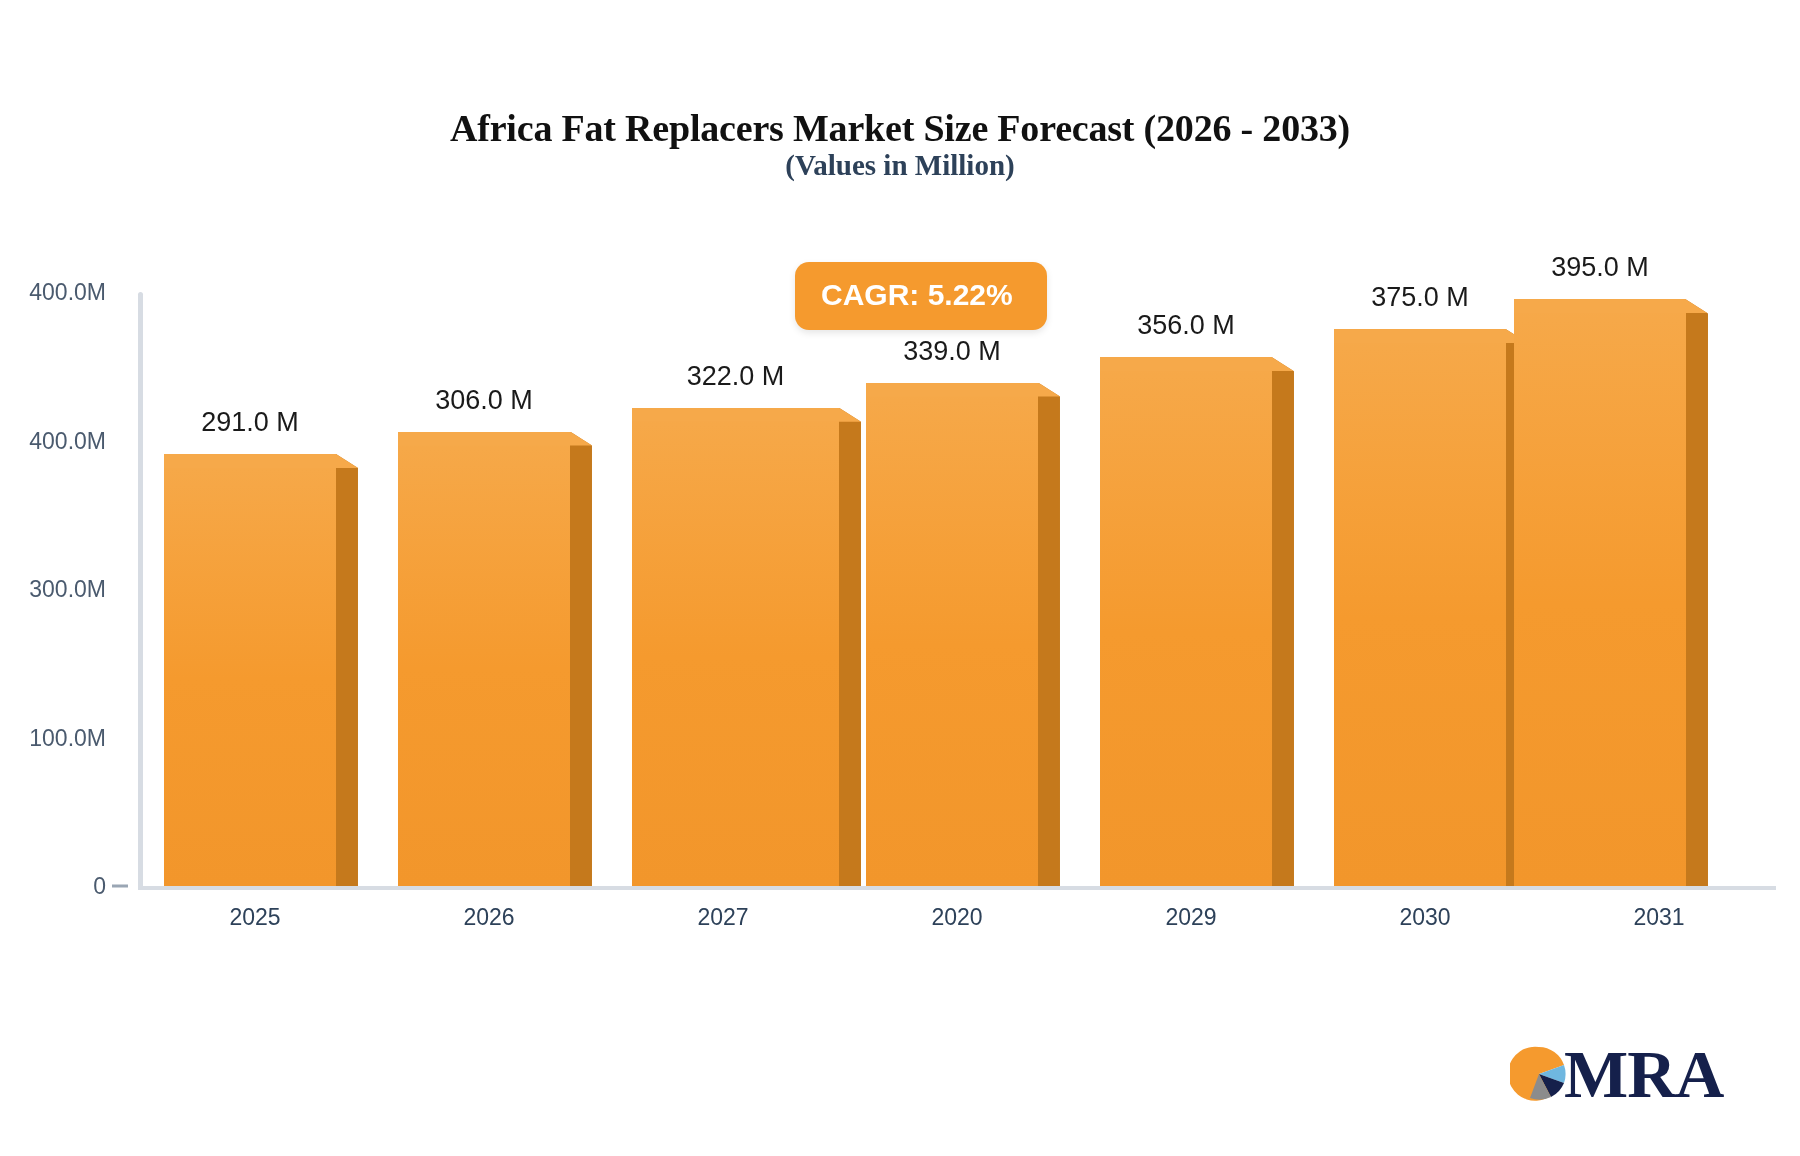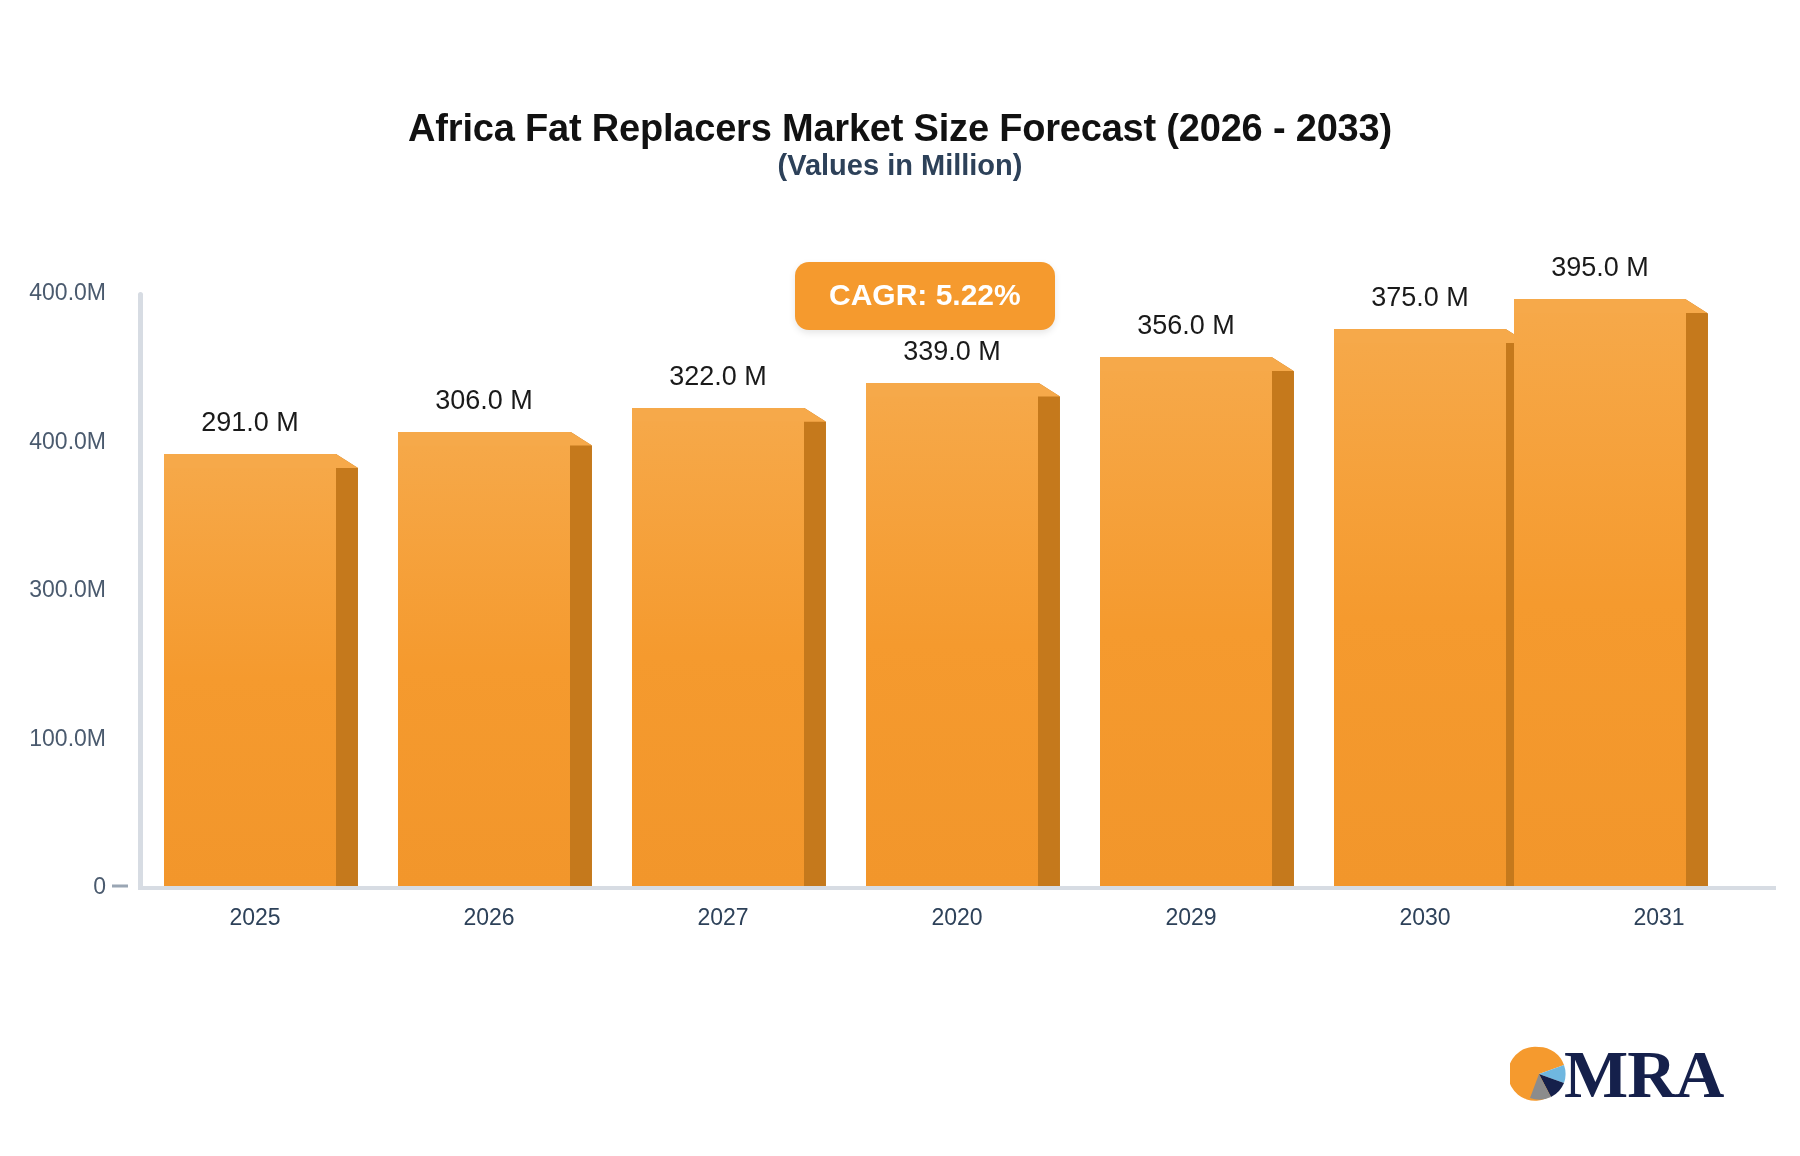--- a/index.html
+++ b/index.html
@@ -21,20 +21,21 @@
     background: #ffffff;
   }
 
   
   .title-block {
     position: absolute;
     top: 108px;
     left: 0;
     width: 1800px;
     text-align: center;
+    font-family: Liberation Serif, serif;
   }
   .chart-title {
     font-size: 38px;
     font-weight: bold;
     color: #111111;
     letter-spacing: -0.2px;
     line-height: 1.1;
   }
   .chart-subtitle {
     margin-top: 0;
@@ -46,21 +47,21 @@
 
   
   .cagr-badge {
     position: absolute;
     left: 795px;
     top: 262px;
     background: #F59A2E;
     color: #ffffff;
     font-size: 30px;
     font-weight: bold;
-    padding: 16px 34px 18px 34px;
+    padding: 16px 34px 18px 26px;
     border-radius: 14px;
     box-shadow: 0 3px 7px rgba(0,0,0,0.10);
     z-index: 40;
     white-space: nowrap;
   }
 
   
   .plot-area {
     position: absolute;
     left: 138px;
@@ -229,21 +230,21 @@
         <div class="bar-front" style="height: 432.135px;"></div>
         <div class="bar-top" style="bottom: 418.135px;"></div>
         <div class="bar-value" style="bottom: 448.135px;">291.0 M</div>
       </div>
       <div class="bar-group" style="left: 260.005px; width: 171.99px; height: 454.41px;">
         <div class="bar-side" style="height: 454.41px;"></div>
         <div class="bar-front" style="height: 454.41px;"></div>
         <div class="bar-top" style="bottom: 440.41px;"></div>
         <div class="bar-value" style="bottom: 470.41px;">306.0 M</div>
       </div>
-      <div class="bar-group" style="left: 494.005px; width: 171.99px; height: 478.17px;">
+      <div class="bar-group" style="left: 494.005px; width: 171.99px; height: 478.17px; padding-left: 35px;">
         <div class="bar-side" style="height: 478.17px;"></div>
         <div class="bar-front" style="height: 478.17px;"></div>
         <div class="bar-top" style="bottom: 464.17px;"></div>
         <div class="bar-value" style="bottom: 494.17px;">322.0 M</div>
       </div>
       <div class="bar-group" style="left: 728.005px; width: 171.99px; height: 503.415px;">
         <div class="bar-side" style="height: 503.415px;"></div>
         <div class="bar-front" style="height: 503.415px;"></div>
         <div class="bar-top" style="bottom: 489.415px;"></div>
         <div class="bar-value" style="bottom: 519.415px;">339.0 M</div>

